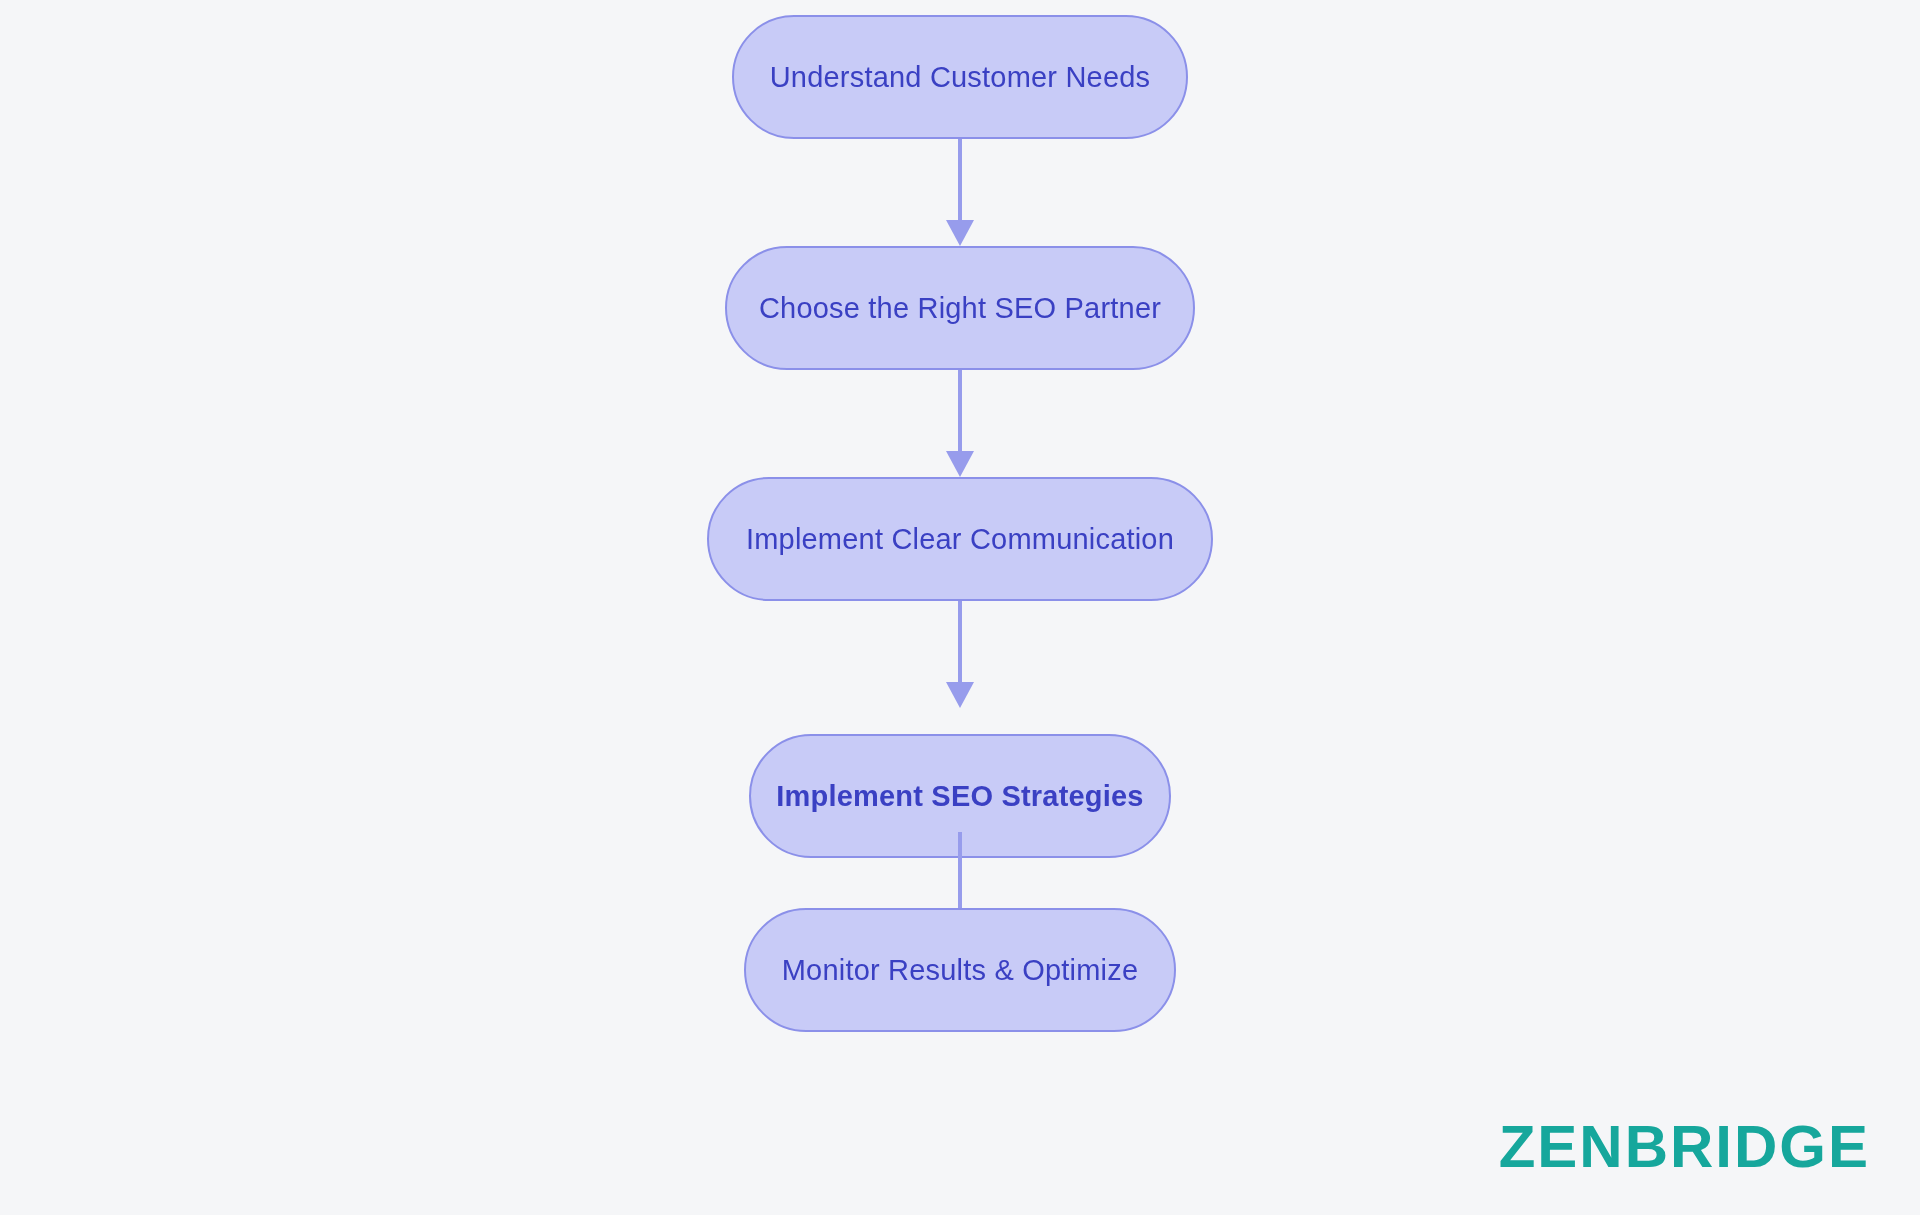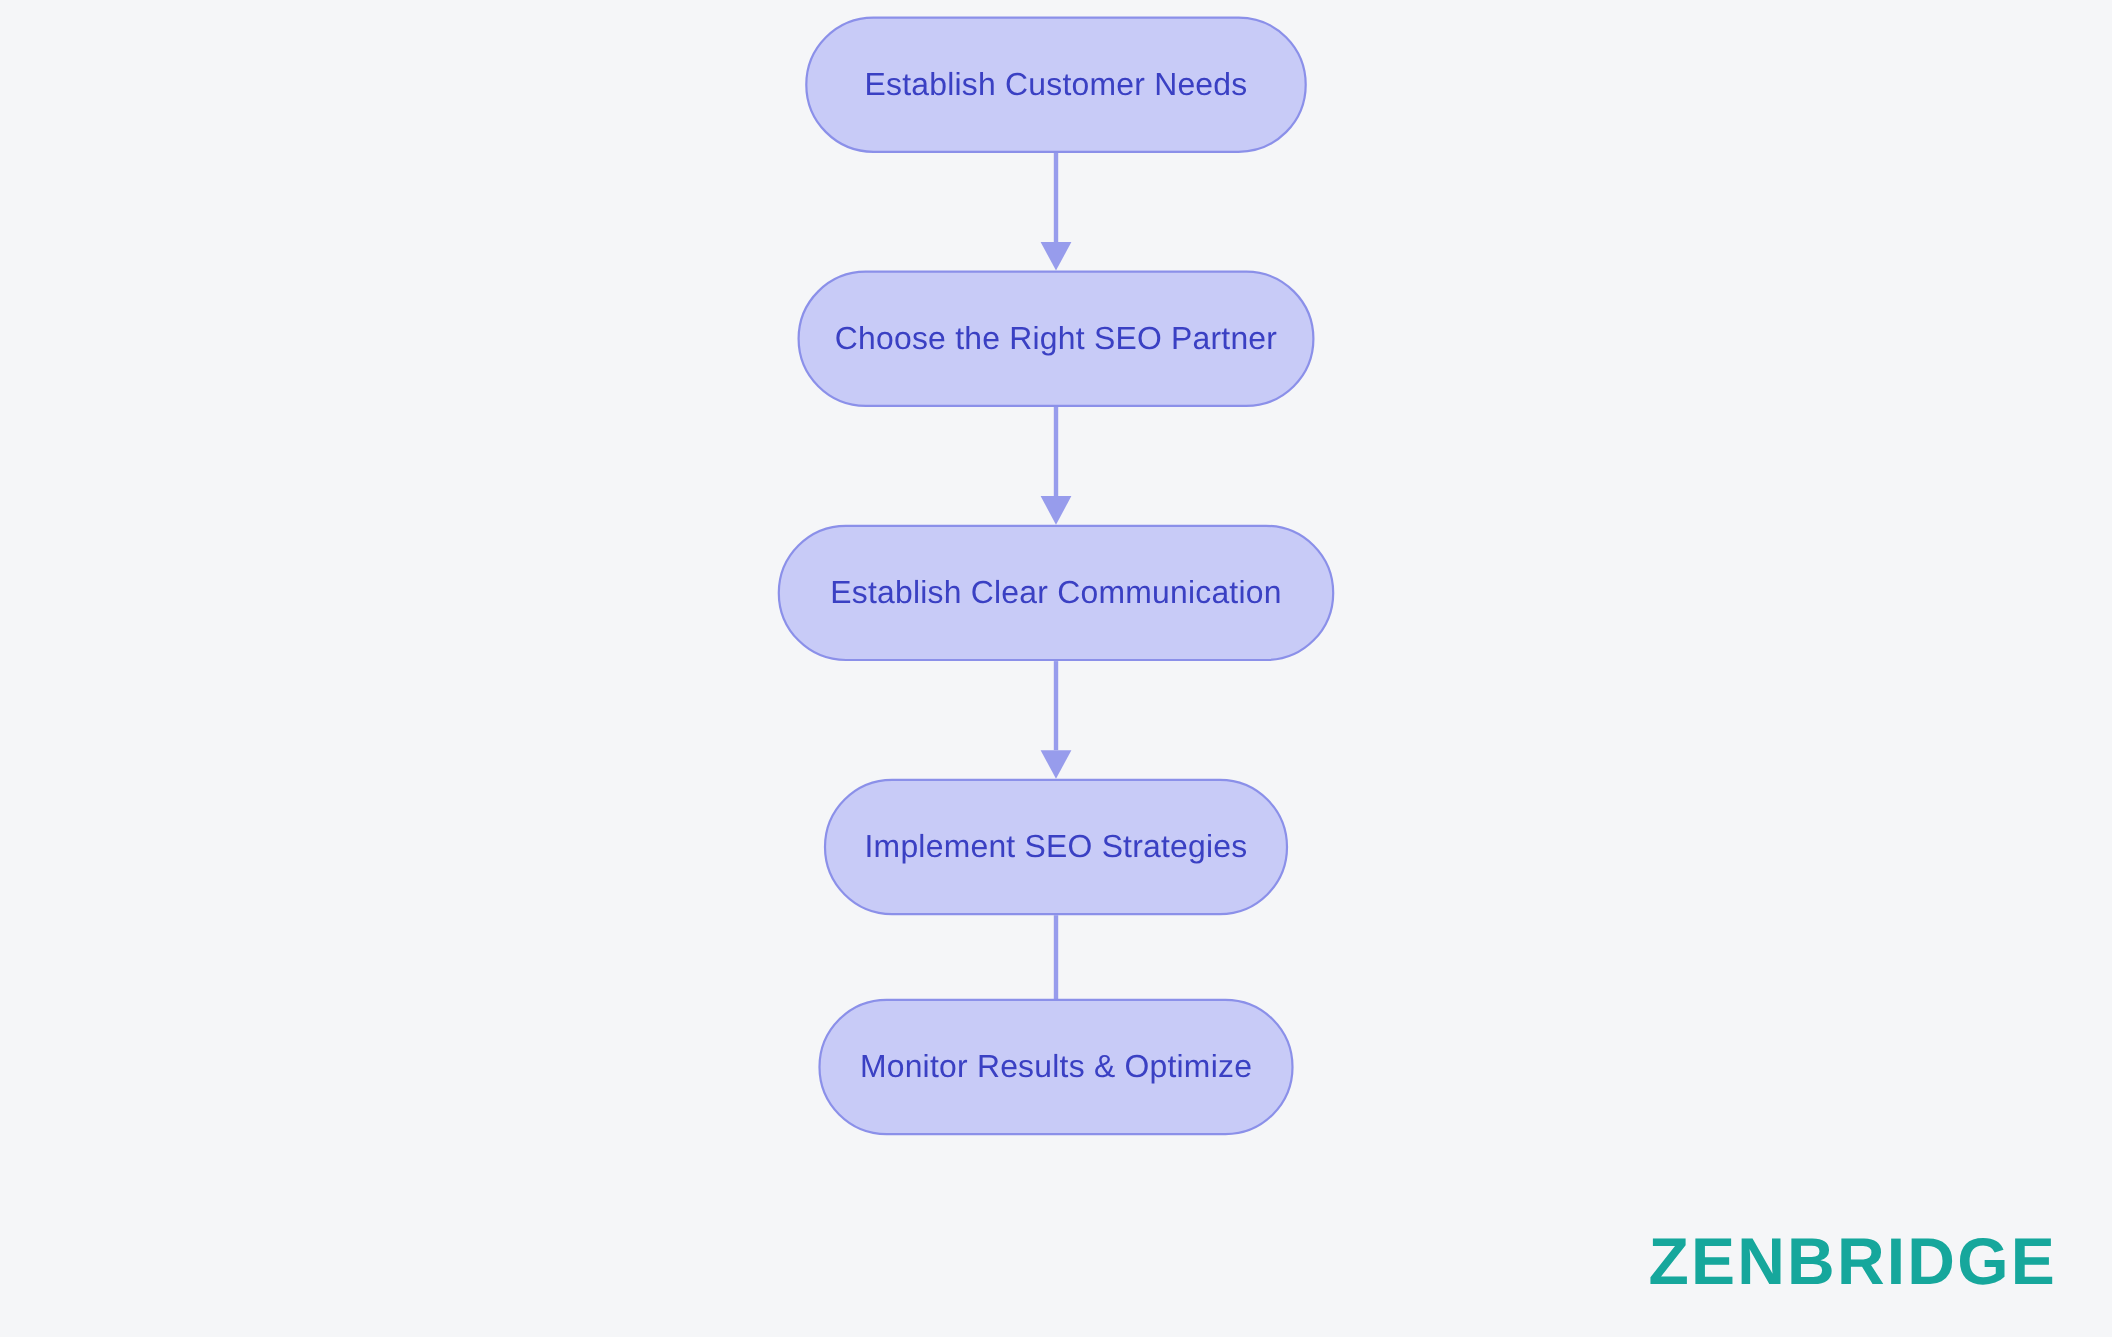--- a/index.html
+++ b/index.html
@@ -36,21 +36,21 @@
   }
   .flow-node .node-label {
     color: var(--node-text);
     font-size: 29px;
     letter-spacing: 0.2px;
     white-space: nowrap;
   }
   .n1 { top: 15px;  width: 456px; }
   .n2 { top: 246px; width: 470px; }
   .n3 { top: 477px; width: 506px; }
-  .n4 { top: 708px; width: 422px; }
+  .n4 { top: 734px; width: 422px; font-weight: bold; }
   .n5 { top: 908px; width: 432px; }
 
   .flow-arrow {
     position: absolute;
     left: 50%;
     transform: translateX(-50%);
     width: 28px;
     height: 107px;
     display: flex;
     flex-direction: column;
@@ -82,39 +82,39 @@
     color: var(--logo);
     white-space: nowrap;
   }
 </style>
 </head>
 <body>
 
 <div class="stage">
 
   <div class="flow-node n1">
-    <span class="node-label">Establish Customer Needs</span>
+    <span class="node-label">Understand Customer Needs</span>
   </div>
 
   <div class="flow-arrow a1">
     <div class="arrow-line"></div>
     <div class="arrow-head"></div>
   </div>
 
   <div class="flow-node n2">
     <span class="node-label">Choose the Right SEO Partner</span>
   </div>
 
   <div class="flow-arrow a2">
     <div class="arrow-line"></div>
     <div class="arrow-head"></div>
   </div>
 
   <div class="flow-node n3">
-    <span class="node-label">Establish Clear Communication</span>
+    <span class="node-label">Implement Clear Communication</span>
   </div>
 
   <div class="flow-arrow a3">
     <div class="arrow-line"></div>
     <div class="arrow-head"></div>
   </div>
 
   <div class="flow-node n4">
     <span class="node-label">Implement SEO Strategies</span>
   </div>

